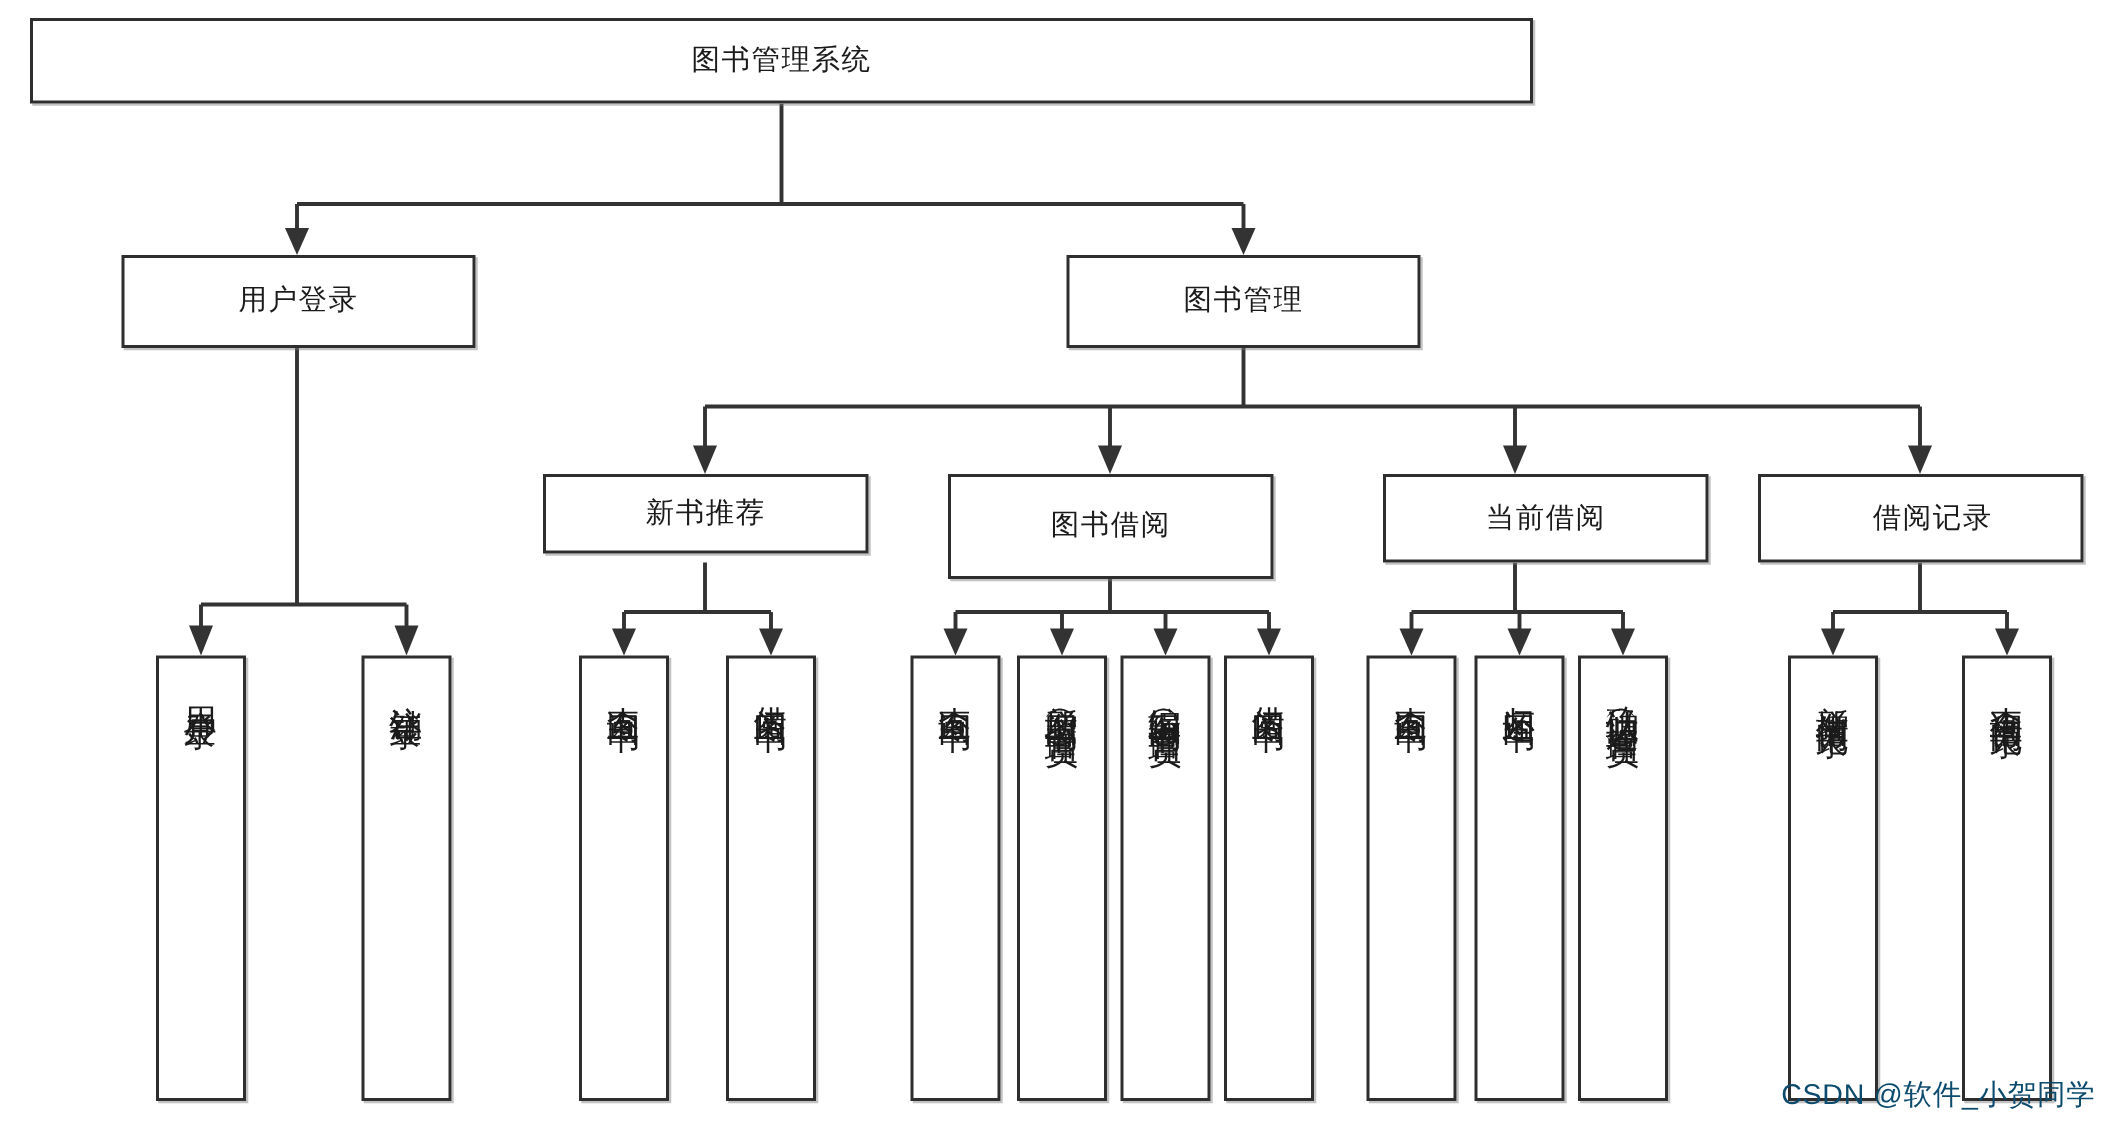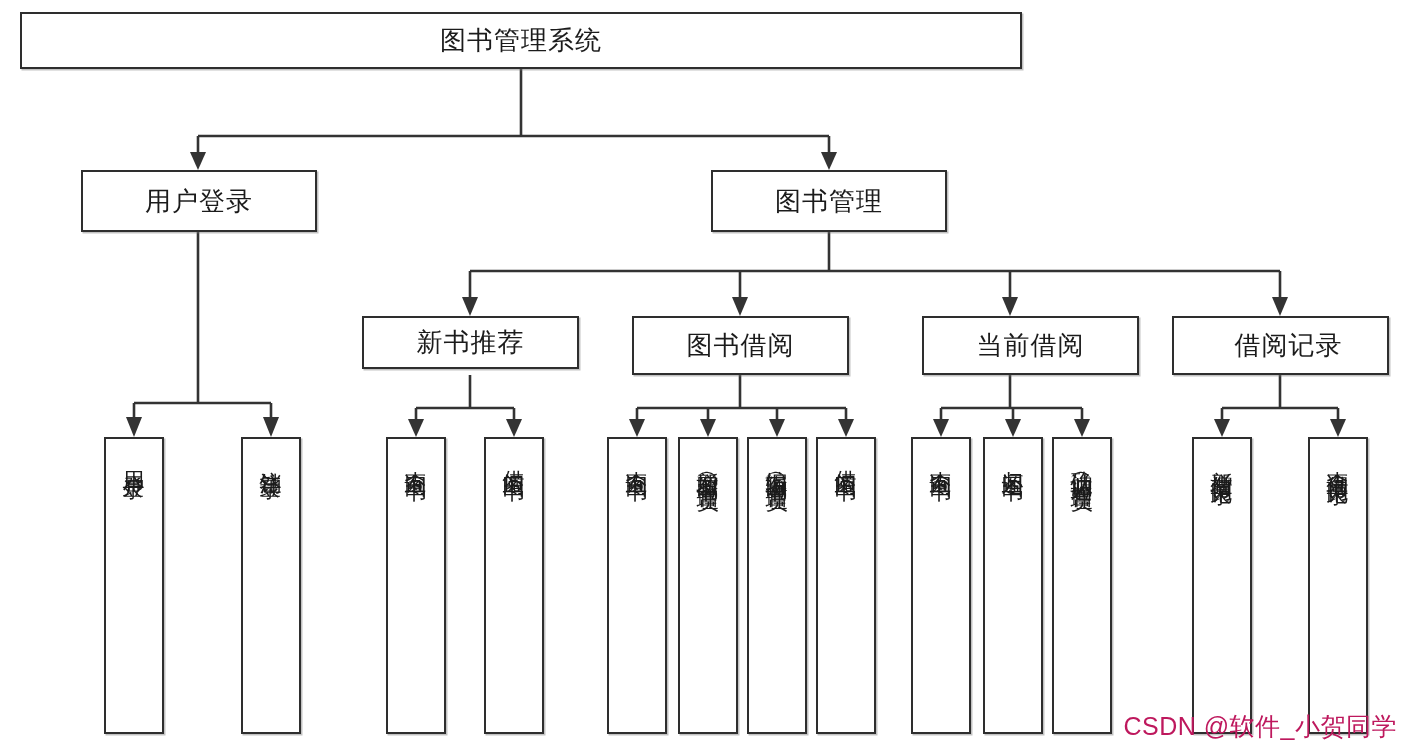--- a/index.html
+++ b/index.html
@@ -44,21 +44,21 @@
     position: absolute;
     box-sizing: border-box;
     background: #ffffff;
     border: 2.6px solid #2e2e2e;
     box-shadow: 1.5px 1.5px 0 rgba(120,120,120,0.45);
     display: flex;
     align-items: center;
     justify-content: center;
   }
   .node .node-label {
-    font-size: 26px;
+    font-size: 19px;
     letter-spacing: 1px;
     line-height: 1.25;
     color: #1b1b1b;
     text-align: center;
     white-space: nowrap;
     user-select: none;
   }
   
   .node.vertical {
     align-items: flex-start;
@@ -70,22 +70,22 @@
     font-size: 22px;
     letter-spacing: 3px;
     line-height: 1.05;
     white-space: nowrap;
   }
   
   #watermark {
     position: absolute;
     right: 8px;
     bottom: 4px;
-    font-size: 25px;
-    color: #be185d;
+    font-size: 19px;
+    color: #0c4a6e;
     letter-spacing: 0.5px;
     user-select: none;
     white-space: nowrap;
   }
 </style>
 </head>
 <body>
 
 <div id="diagram-root">
 
@@ -166,21 +166,21 @@
   </div>
 
   <div class="node" style="left:711px; top:170px; width:236px; height:62px;">
     <span class="node-label">图书管理</span>
   </div>
 
   <div class="node" style="left:362px; top:316px; width:217px; height:53px;">
     <span class="node-label">新书推荐</span>
   </div>
 
-  <div class="node" style="left:632px; top:316px; width:217px; height:59px;">
+  <div class="node" style="left:632px; top:316px; width:217px; height:70px;">
     <span class="node-label">图书借阅</span>
   </div>
 
   <div class="node" style="left:902px; top:316px; width:217px; height:59px;margin-left:20px;">
     <span class="node-label">当前借阅</span>
   </div>
 
   <div class="node" style="left:1172px; top:316px; width:217px; height:59px;padding-left:16px;">
     <span class="node-label">借阅记录</span>
   </div>

